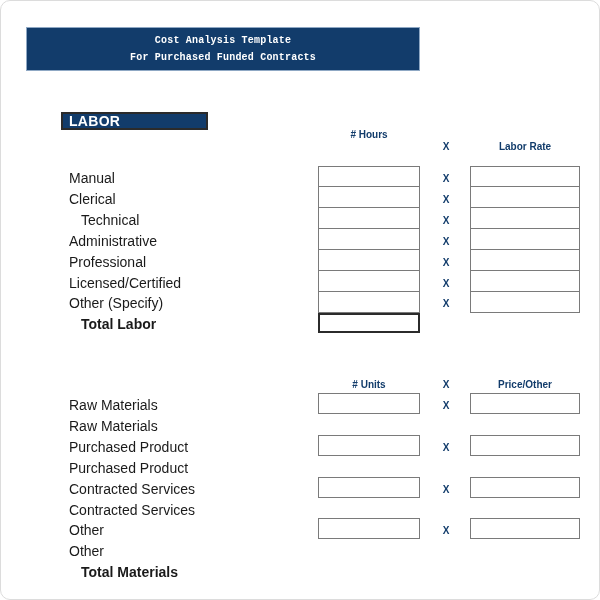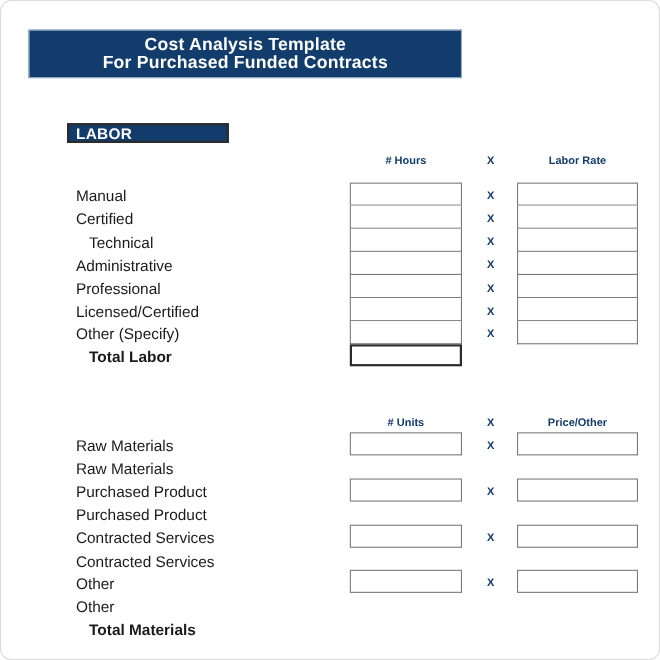--- a/index.html
+++ b/index.html
@@ -30,25 +30,26 @@
     background: #123c6b;
     border: 1px solid #8fa8c4;
     box-sizing: border-box;
     display: flex;
     flex-direction: column;
     align-items: center;
     justify-content: center;
   }
   .title-line {
     color: #ffffff;
-    font-size: 16px;
+    font-size: 10px;
     font-weight: bold;
     line-height: 17px;
     letter-spacing: 0.2px;
     white-space: nowrap;
+    font-family: Liberation Mono, monospace;
   }
 
   .subtitle {
     position: absolute;
     left: 27px;
     top: 82px;
     font-size: 10.5px;
     font-weight: bold;
     color: #123c6b;
     letter-spacing: 0.1px;
@@ -136,26 +137,26 @@
   <div class="title-bar">
     <div class="title-line">Cost Analysis Template</div>
     <div class="title-line">For Purchased Funded Contracts</div>
   </div>
 
 
   <div class="section-bar" id="labor-bar">
     <span class="section-label">LABOR</span>
   </div>
 
-  <div class="col-head" style="left:317px; top:140px; width:102px;"># Hours</div>
+  <div class="col-head" style="left:317px; top:128px; width:102px;"># Hours</div>
   <div class="col-head" style="left:437px; top:140px; width:16px;">X</div>
   <div class="col-head" style="left:469px; top:140px; width:110px;">Labor Rate</div>
 
   <div class="row-label" style="top:172px;">Manual</div>
-  <div class="row-label" style="top:193px;">Certified</div>
+  <div class="row-label" style="top:193px;">Clerical</div>
   <div class="row-label" style="top:214px;margin-left:12px;">Technical</div>
   <div class="row-label" style="top:235px;">Administrative</div>
   <div class="row-label" style="top:256px;">Professional</div>
   <div class="row-label" style="top:277px;">Licensed/Certified</div>
   <div class="row-label" style="top:297px;">Other (Specify)</div>
   <div class="row-label total" style="top:318px;">Total Labor</div>
 
   <div class="x-mark" style="left:439px; top:172px;">X</div>
   <div class="x-mark" style="left:439px; top:193px;">X</div>
   <div class="x-mark" style="left:439px; top:214px;">X</div>

